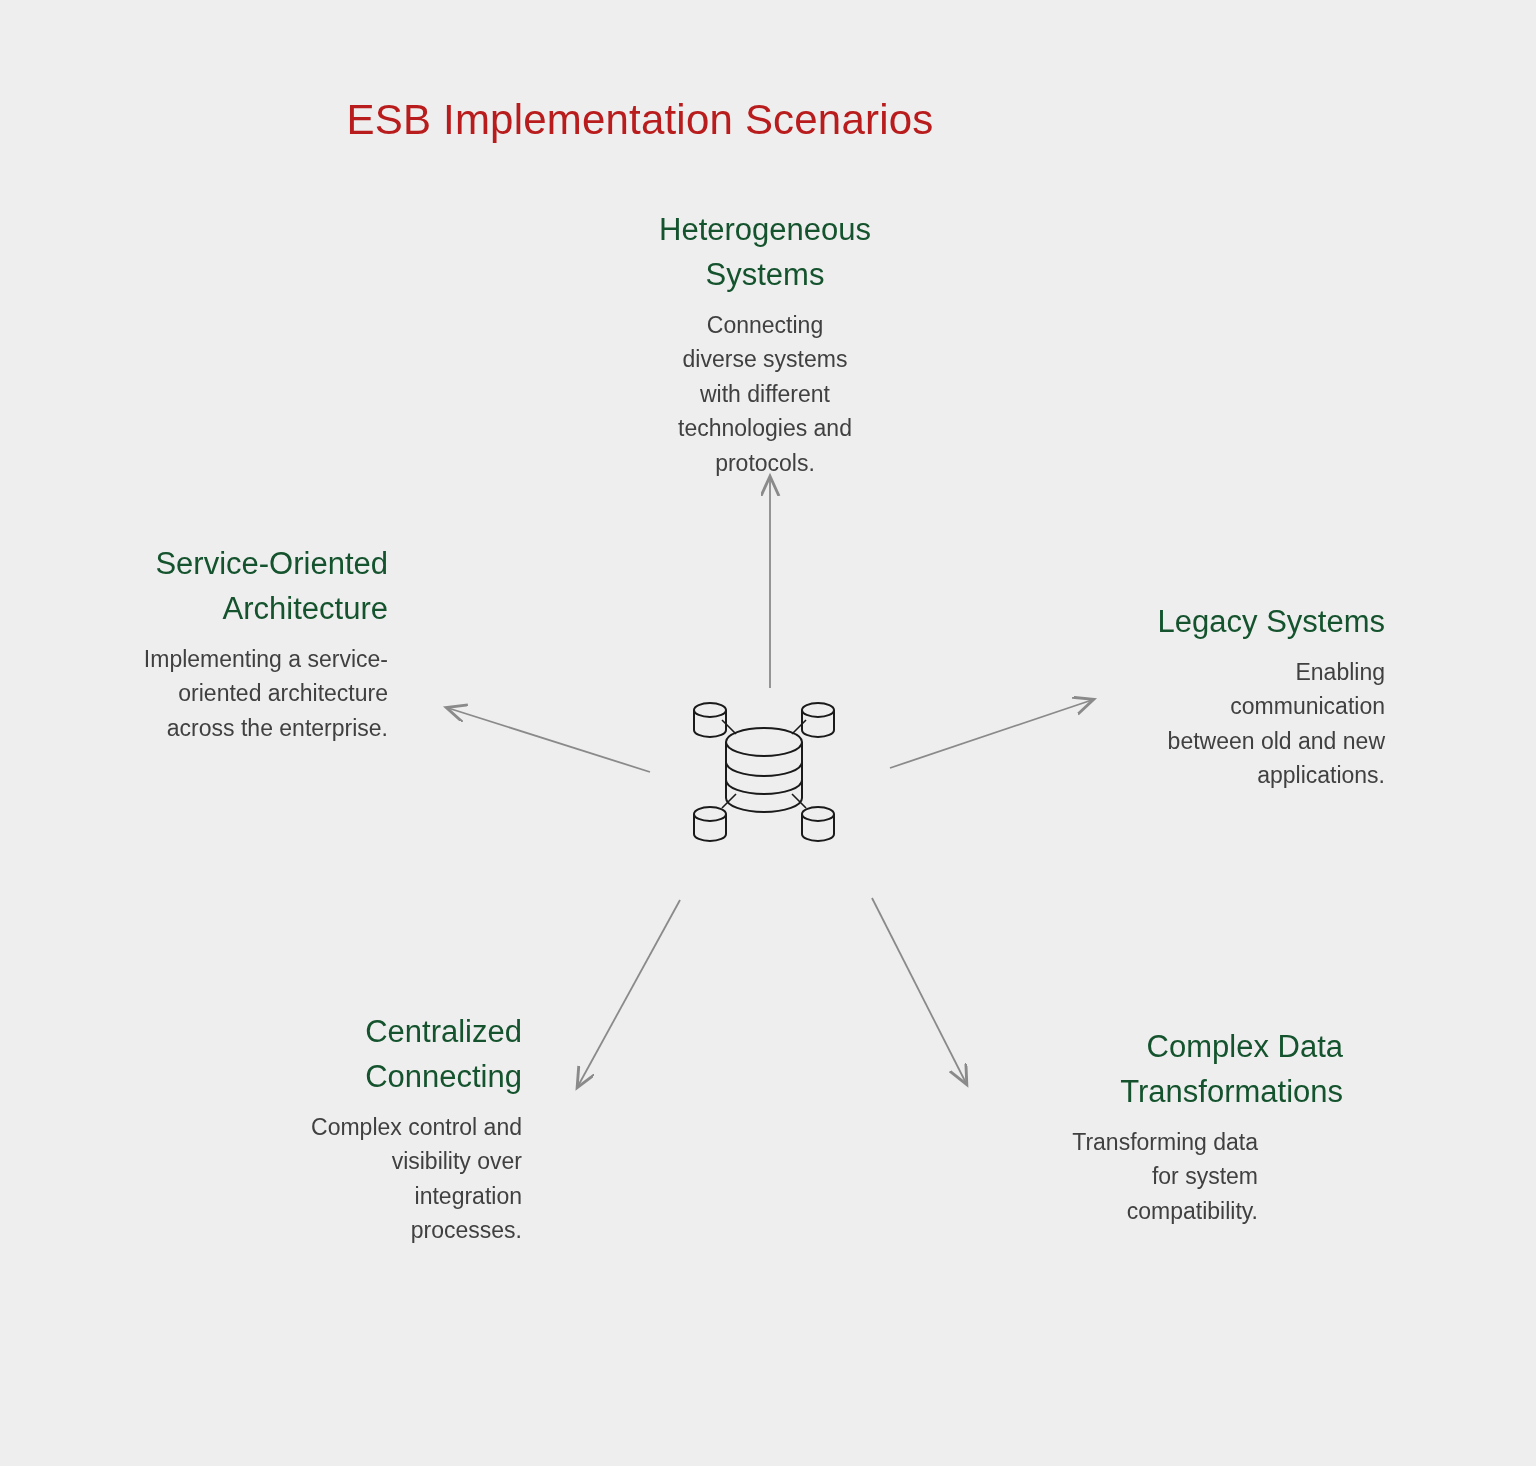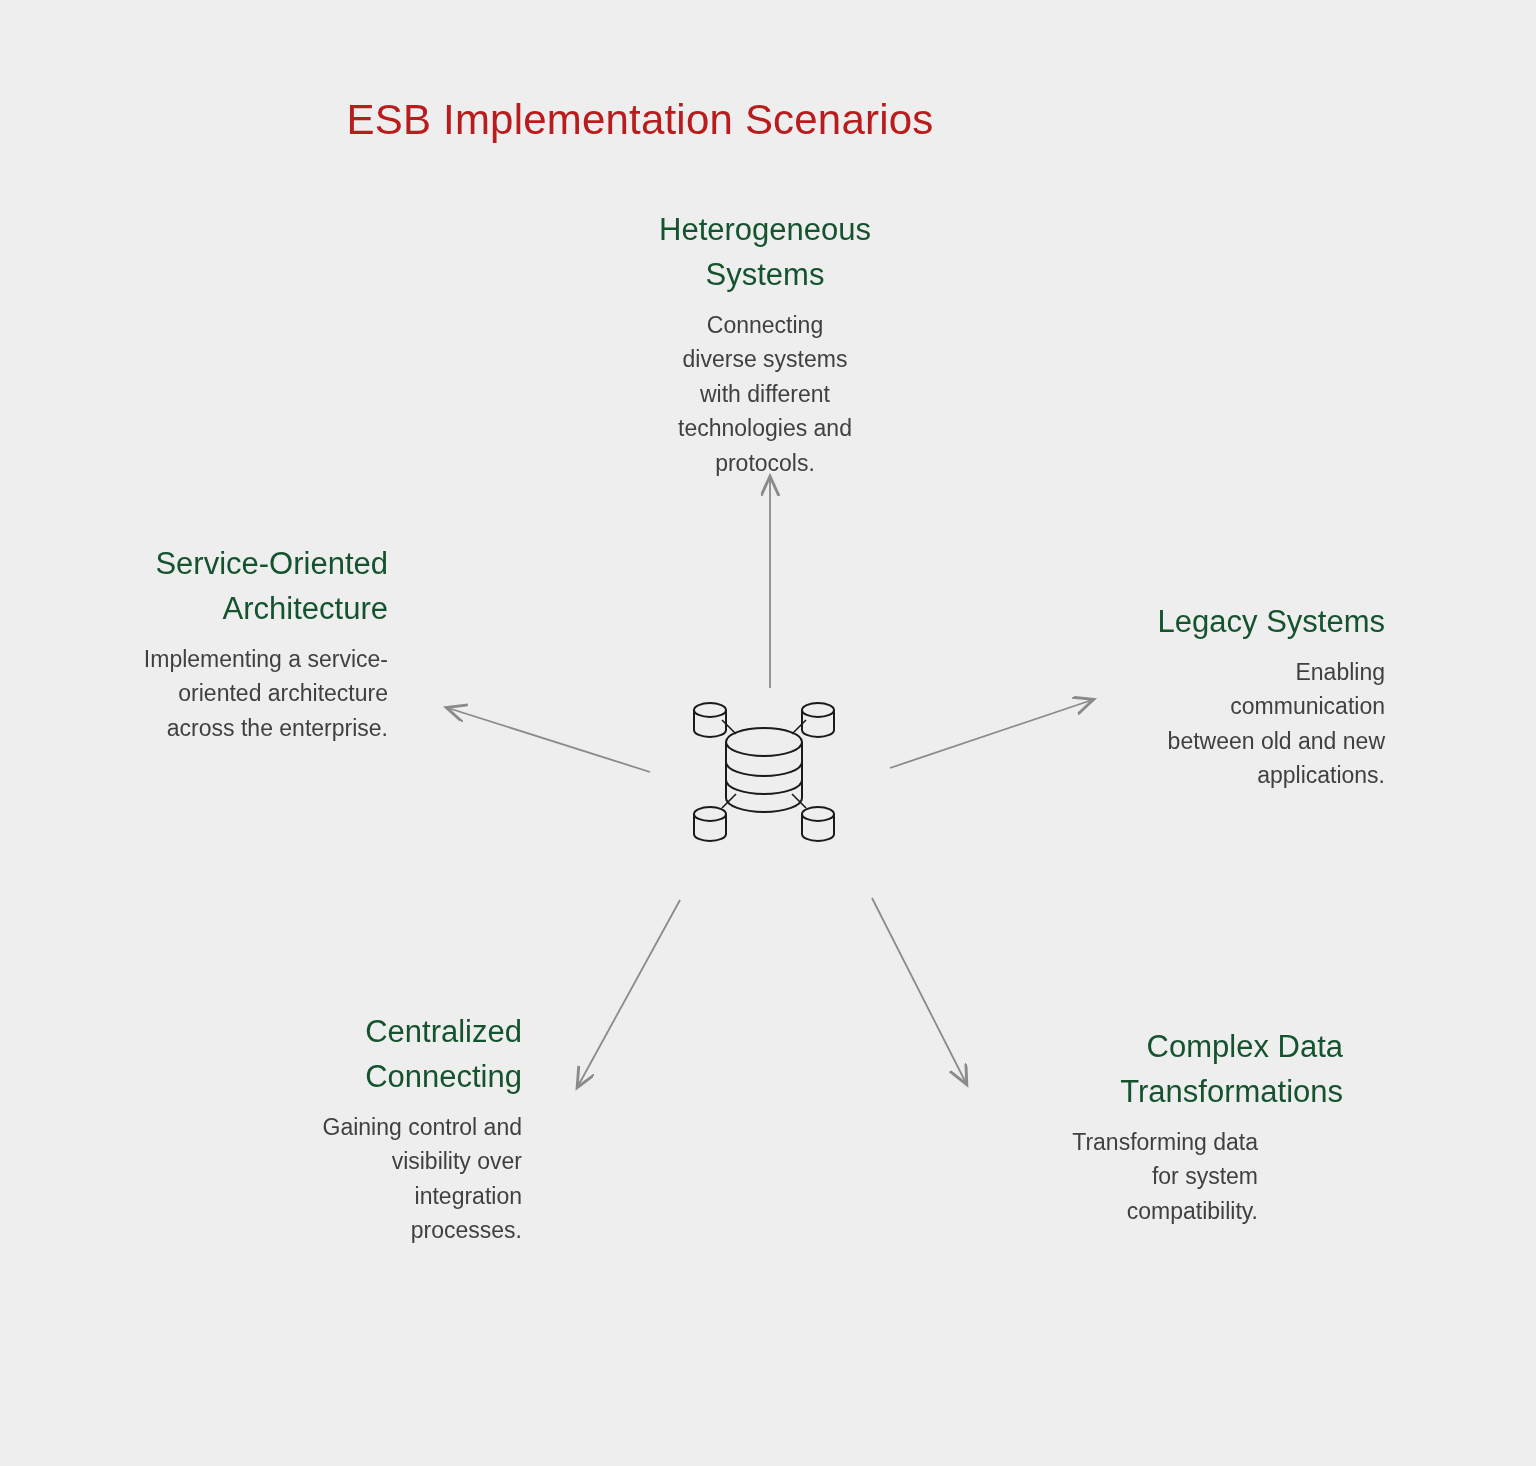--- a/index.html
+++ b/index.html
@@ -188,21 +188,21 @@
     <div class="node-desc">Implementing a service-oriented architecture across the enterprise.</div>
   </div>
 
   <div class="node" id="node-legacy">
     <div class="node-title">Legacy Systems</div>
     <div class="node-desc">Enabling communication between old and new applications.</div>
   </div>
 
   <div class="node" id="node-visibility">
     <div class="node-title">Centralized Connecting</div>
-    <div class="node-desc">Gaining control and visibility over integration processes.</div>
+    <div class="node-desc">Complex control and visibility over integration processes.</div>
   </div>
 
   <div class="node" id="node-transform">
     <div class="node-title">Complex Data Transformations</div>
     <div class="node-desc">Transforming data for system compatibility.</div>
   </div>
 
 </div>
 
 </body></html>

